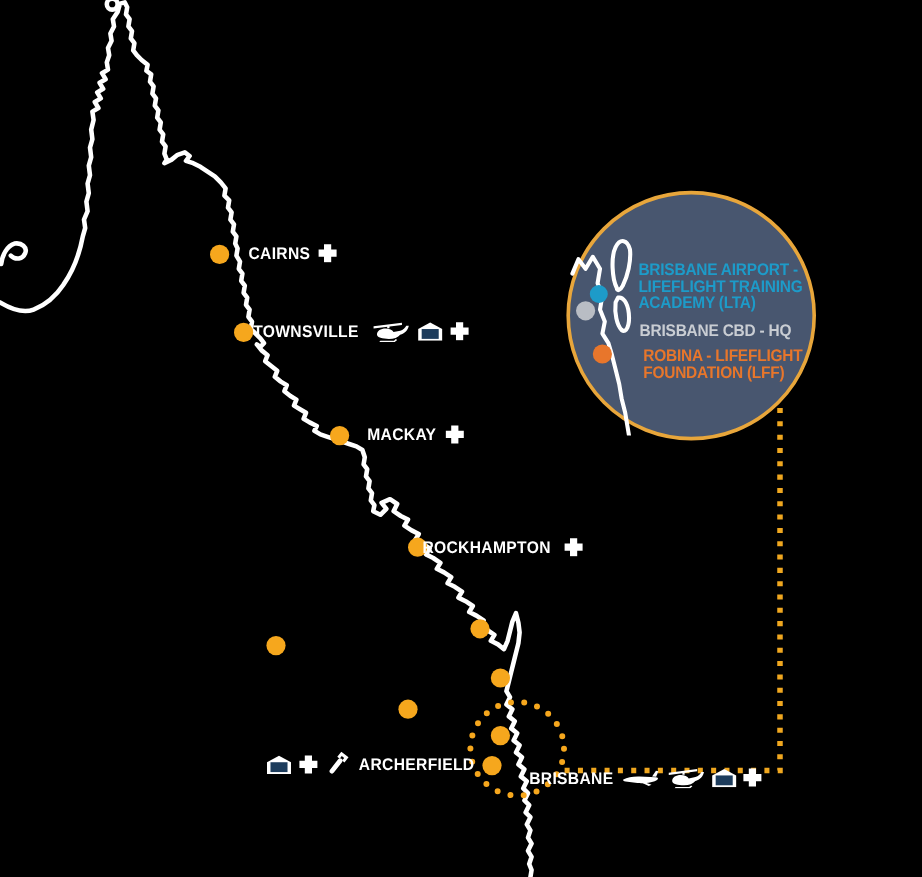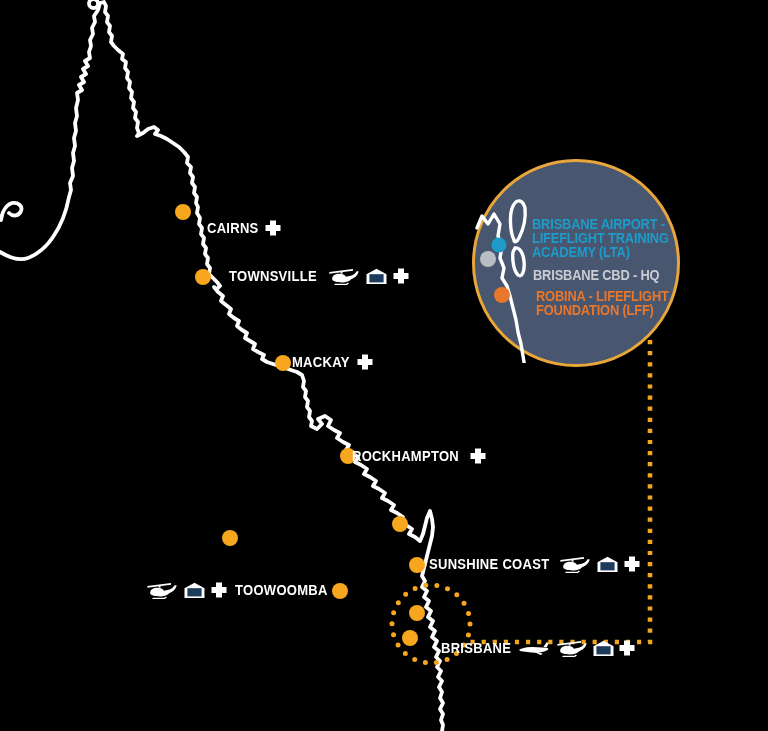--- a/index.html
+++ b/index.html
@@ -101,99 +101,87 @@
   <div class="dot" style="left:203px; top:277px"></div>
   <div class="dot" style="left:283px; top:363px"></div>
   <div class="dot" style="left:348px; top:456px"></div>
   <div class="dot" style="left:400px; top:524px"></div>
   <div class="dot" style="left:230px; top:538px"></div>
   <div class="dot" style="left:417px; top:565px"></div>
   <div class="dot" style="left:340px; top:591px"></div>
   <div class="dot" style="left:417px; top:613px"></div>
   <div class="dot" style="left:410px; top:638px"></div>
 
-  <div class="row" style="left:207px; top:228px">
+  <div class="row" style="left:207px; top:211px">
     <span class="city-label pad-r">CAIRNS</span>
     <svg class="icon" width="16" height="16">
         <use href="#i-cross"></use>
       </svg>
   </div>
 
-  <div class="row" style="left:229px; top:276px">
+  <div class="row" style="left:211px; top:276px">
     <span class="city-label pad-r">TOWNSVILLE</span>
     <svg class="icon" width="33" height="18">
         <use href="#i-heli"></use>
       </svg>
     <svg class="icon" width="21" height="16">
         <use href="#i-hangar"></use>
       </svg>
     <svg class="icon" width="16" height="16">
         <use href="#i-cross"></use>
       </svg>
   </div>
 
 
-  <div class="row" style="left:292px; top:362px">
+  <div class="row" style="left:306px; top:362px">
     <span class="city-label pad-r">MACKAY</span>
     <svg class="icon" width="16" height="16">
         <use href="#i-cross"></use>
       </svg>
   </div>
 
   <div class="row" style="left:352px; top:456px">
     <span class="city-label pad-r">ROCKHAMPTON</span>
     <svg class="icon" width="16" height="16">
         <use href="#i-cross"></use>
       </svg>
   </div>
 
 
 
-  <div class="row" style="left:429px; top:564px">
-    <span class="city-label" style="margin-right:-6px">SUNSHINE COAST</span>
-    <svg class="icon" width="33" height="18">
-        <use href="#i-heli"></use>
-      </svg>
-    <svg class="icon" width="21" height="16">
-        <use href="#i-hangar"></use>
-      </svg>
-    <svg class="icon" width="16" height="16">
-        <use href="#i-cross"></use>
-      </svg>
-  </div>
-
-  <div class="row" style="left:145px; top:590px">
-    <svg class="icon" width="33" height="18">
-        <use href="#i-heli"></use>
-      </svg>
-    <svg class="icon" width="21" height="16">
-        <use href="#i-hangar"></use>
-      </svg>
-    <svg class="icon" width="16" height="16">
-        <use href="#i-cross"></use>
-      </svg>
-    <span class="city-label pad-l">TOOWOOMBA</span>
-  </div>
+
 
   <div class="row" style="left:441px; top:648px; gap:5px">
     <span class="city-label" style="margin-right:-4px">BRISBANE</span>
     <svg class="icon" width="32" height="15">
         <use href="#i-plane"></use>
       </svg>
     <svg class="icon" width="33" height="18">
         <use href="#i-heli"></use>
       </svg>
     <svg class="icon" width="21" height="16">
         <use href="#i-hangar"></use>
       </svg>
     <svg class="icon" width="16" height="16">
         <use href="#i-cross"></use>
       </svg>
   </div>
 
+  <div class="row" style="left:222px; top:637px">
+    <svg class="icon" width="21" height="16">
+        <use href="#i-hangar"></use>
+      </svg>
+    <svg class="icon" width="16" height="16">
+        <use href="#i-cross"></use>
+      </svg>
+    <svg class="icon" width="20" height="22">
+        <use href="#i-wrench"></use>
+      </svg>
+    <span class="city-label pad-l">ARCHERFIELD</span>
+  </div>
 
   <div id="inset">
     <svg width="201" height="201" style="position:absolute;left:0;top:0">
       <g fill="none" stroke="#fff" stroke-width="3.4" stroke-linejoin="round" stroke-linecap="round">
         <path d="M 2,66 L 7,54 L 13,62 L 19,52 L 25,62 L 23,74 L 27,84 L 25,96 L 29,106 L 27,116 L 32,124 L 35,134 L 38,146 L 41,158 L 43,170 L 46,182 L 48,194 L 50,206"></path>
         <path d="M 39,78 C 35,70 34,52 38,44 C 42,36 48,38 50,46 C 51,56 48,68 44,76 C 42,80 39,81 39,78 Z"></path>
         <path d="M 38,90 C 37,99 39,109 43,113 C 47,116 50,109 49,99 C 48,90 44,85 40,86 Z"></path>
       </g>
     </svg>
     <div class="inset-dot" style="left:24px; top:83px; width:15px; height:15px; background:var(--teal)"></div>

